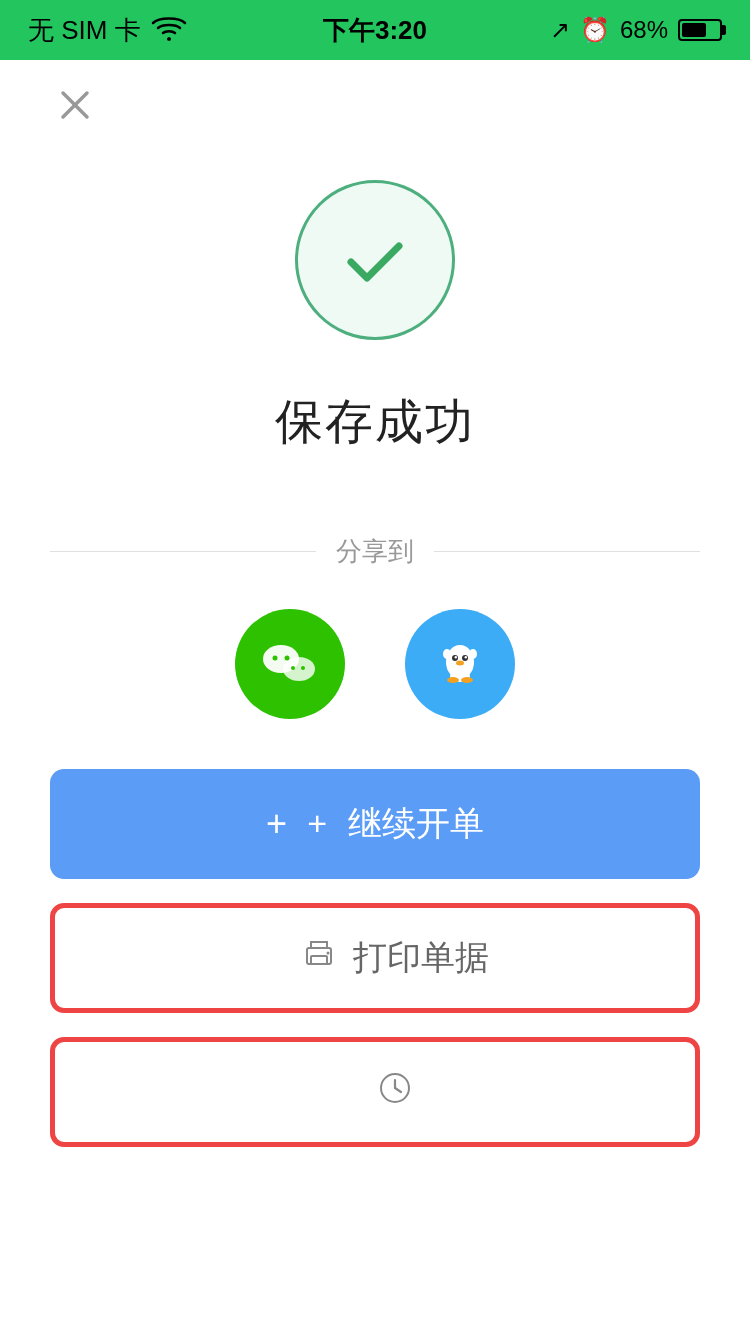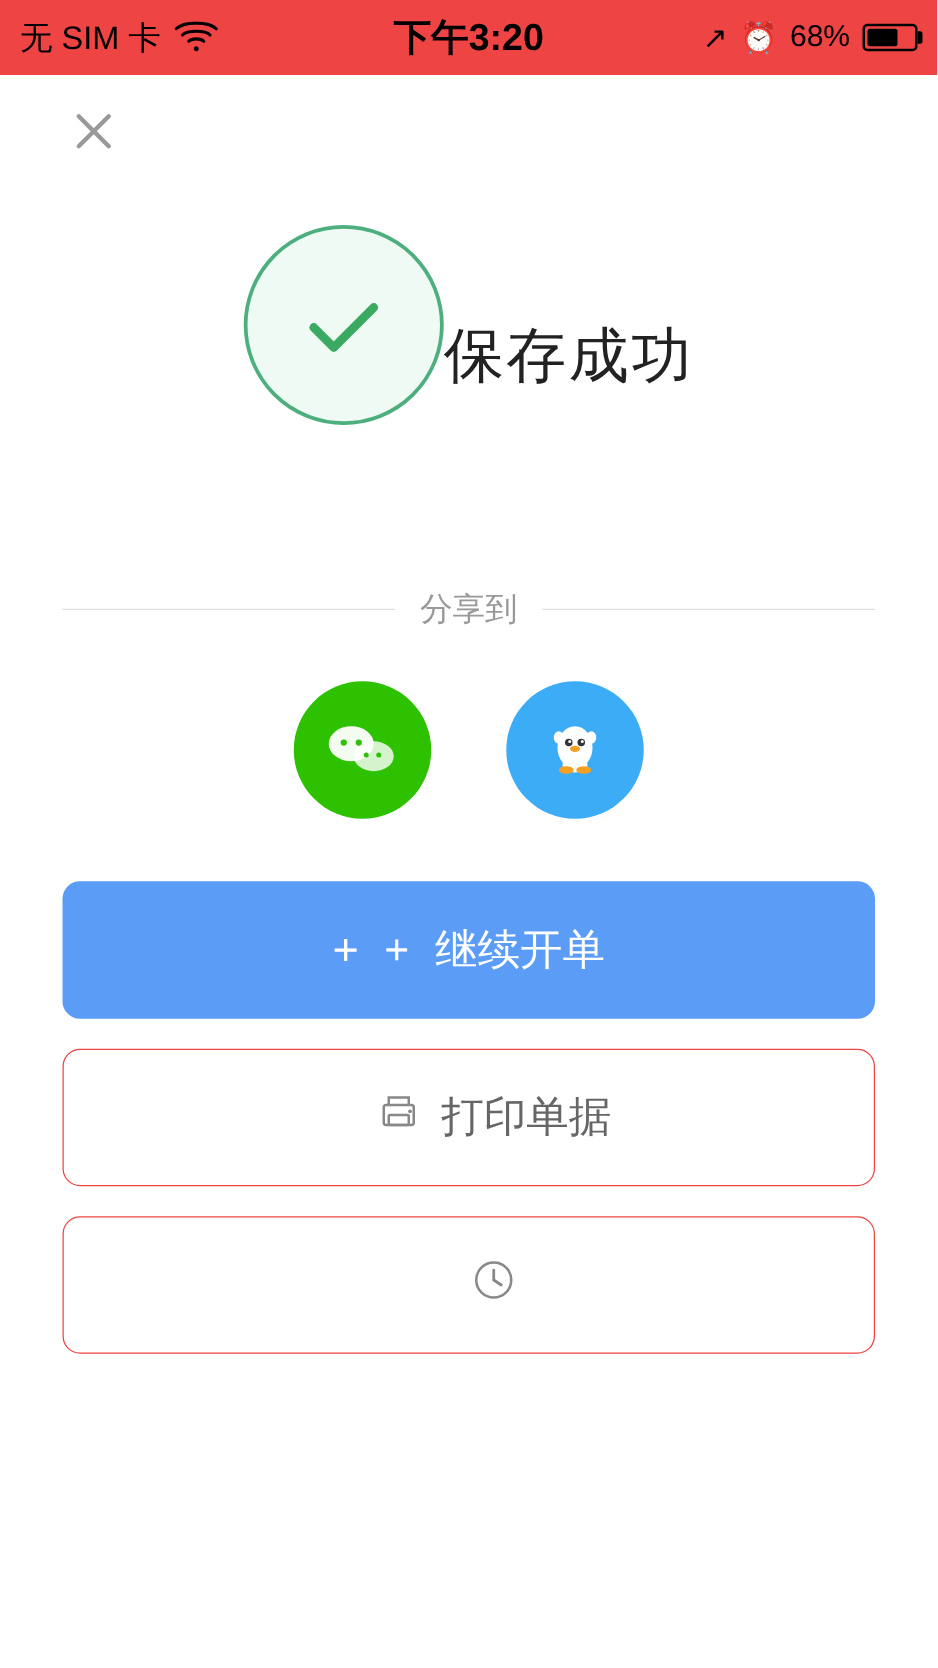--- a/index.html
+++ b/index.html
@@ -10,38 +10,38 @@
       height: 1334px;
       background: #fff;
       font-family: -apple-system, "PingFang SC", "Helvetica Neue", sans-serif;
       overflow: hidden;
     }
 
     
     .status-bar {
       width: 100%;
       height: 60px;
-      background: #ef4444;
+      background: #22c55e;
       display: flex;
       align-items: center;
       justify-content: space-between;
-      padding: 0 16px;
+      padding: 0 28px;
     }
 
     .status-left {
       display: flex;
       align-items: center;
       gap: 10px;
       font-size: 26px;
       color: #000;
       font-weight: 500;
     }
 
     .status-center {
-      font-size: 30px;
+      font-size: 26px;
       font-weight: 600;
       color: #000;
       position: absolute;
       left: 50%;
       transform: translateX(-50%);
     }
 
     .status-right {
       display: flex;
       align-items: center;
@@ -105,24 +105,23 @@
     }
 
     .close-btn svg {
       width: 36px;
       height: 36px;
     }
 
     
     .success-area {
       display: flex;
-      flex-direction: row;
+      flex-direction: column;
       align-items: center;
       padding: 20px 0 50px;
-      justify-content: center;
     }
 
     .success-circle {
       width: 160px;
       height: 160px;
       border-radius: 50%;
       border: 3px solid #4caf7d;
       background: #f0faf4;
       display: flex;
       align-items: center;
@@ -216,21 +215,21 @@
     }
 
     .btn-primary {
       background: #5b9cf6;
       color: #fff;
     }
 
     .btn-secondary {
       background: #fff;
       color: #666;
-      border: 1px solid #ef4444;
+      border: 5px solid #ef4444;
       padding-left: 40px;
     }
   </style>
 </head>
 <body>
 
 <div class="status-bar">
   <div class="status-left">
     <span>无 SIM 卡</span>
 

